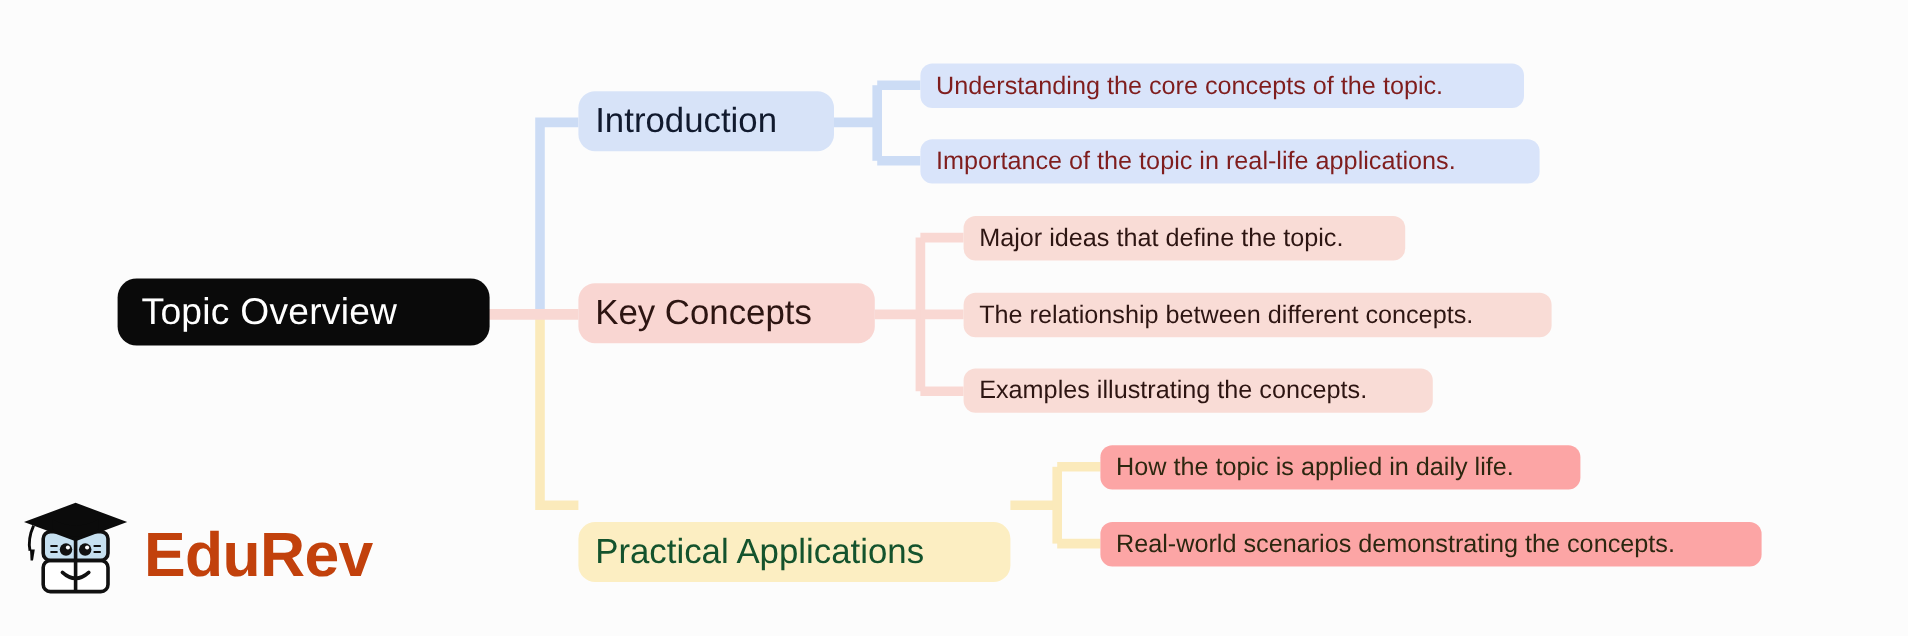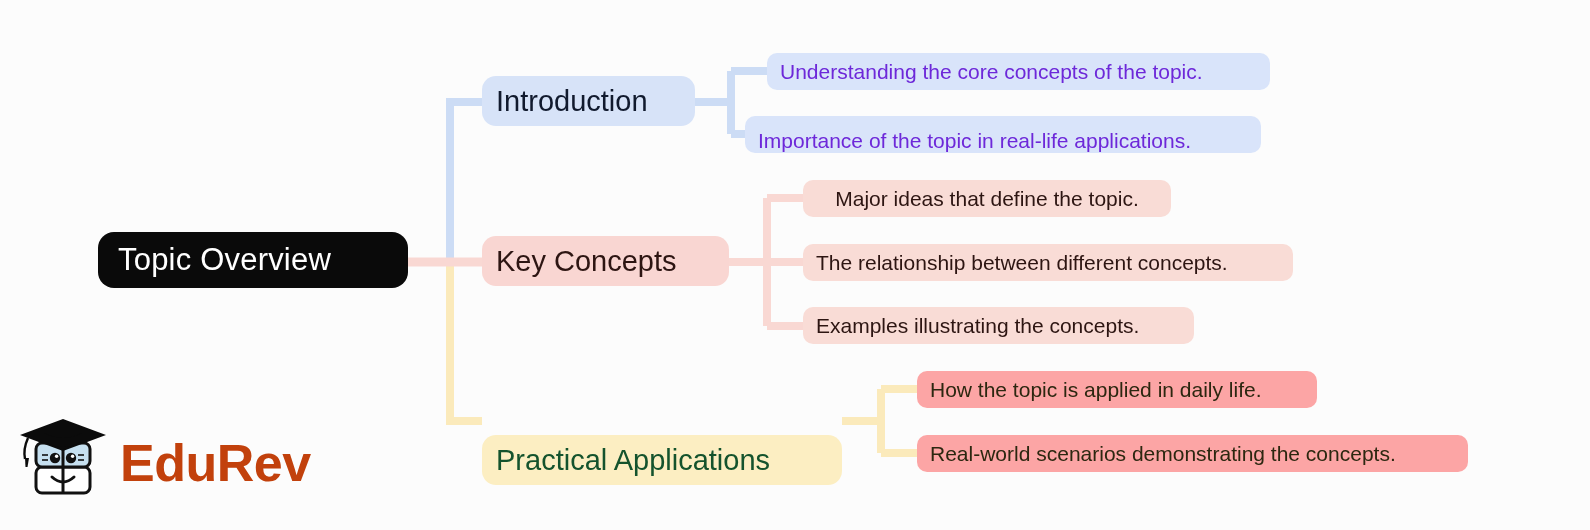--- a/index.html
+++ b/index.html
@@ -78,28 +78,28 @@
     color: #14532d;
     margin-top: 40px;
   }
   
   .node-leaf {
     height: 37px;
     border-radius: 10px;
     padding: 0 13px;
     font-size: 21px;
   }
-  .leaf-blue { background: #d9e4fa; color: #6d28d9; }
+  .leaf-blue { background: #d9e4fa; color: #7f1d1d; }
   .leaf-pink { background: #f9dcd6; color: #2d1512; }
   .leaf-yellow { background: #fca5a5; color: #2c2710; }
 
   .leaf-b1 { left: 767px; top: 53px;  width: 503px; }
-  .leaf-b2 { left: 745px; top: 116px; width: 516px; align-items: flex-end; }
-
-  .leaf-p1 { left: 803px; top: 180px; width: 368px; justify-content: center; }
+  .leaf-b2 { left: 767px; top: 116px; width: 516px; }
+
+  .leaf-p1 { left: 803px; top: 180px; width: 368px; }
   .leaf-p2 { left: 803px; top: 244px; width: 490px; }
   .leaf-p3 { left: 803px; top: 307px; width: 391px; }
 
   .leaf-y1 { left: 917px; top: 371px; width: 400px; }
   .leaf-y2 { left: 917px; top: 435px; width: 551px; text-align: center; }
 
   
   #logo {
     position: absolute;
     left: 14px;

